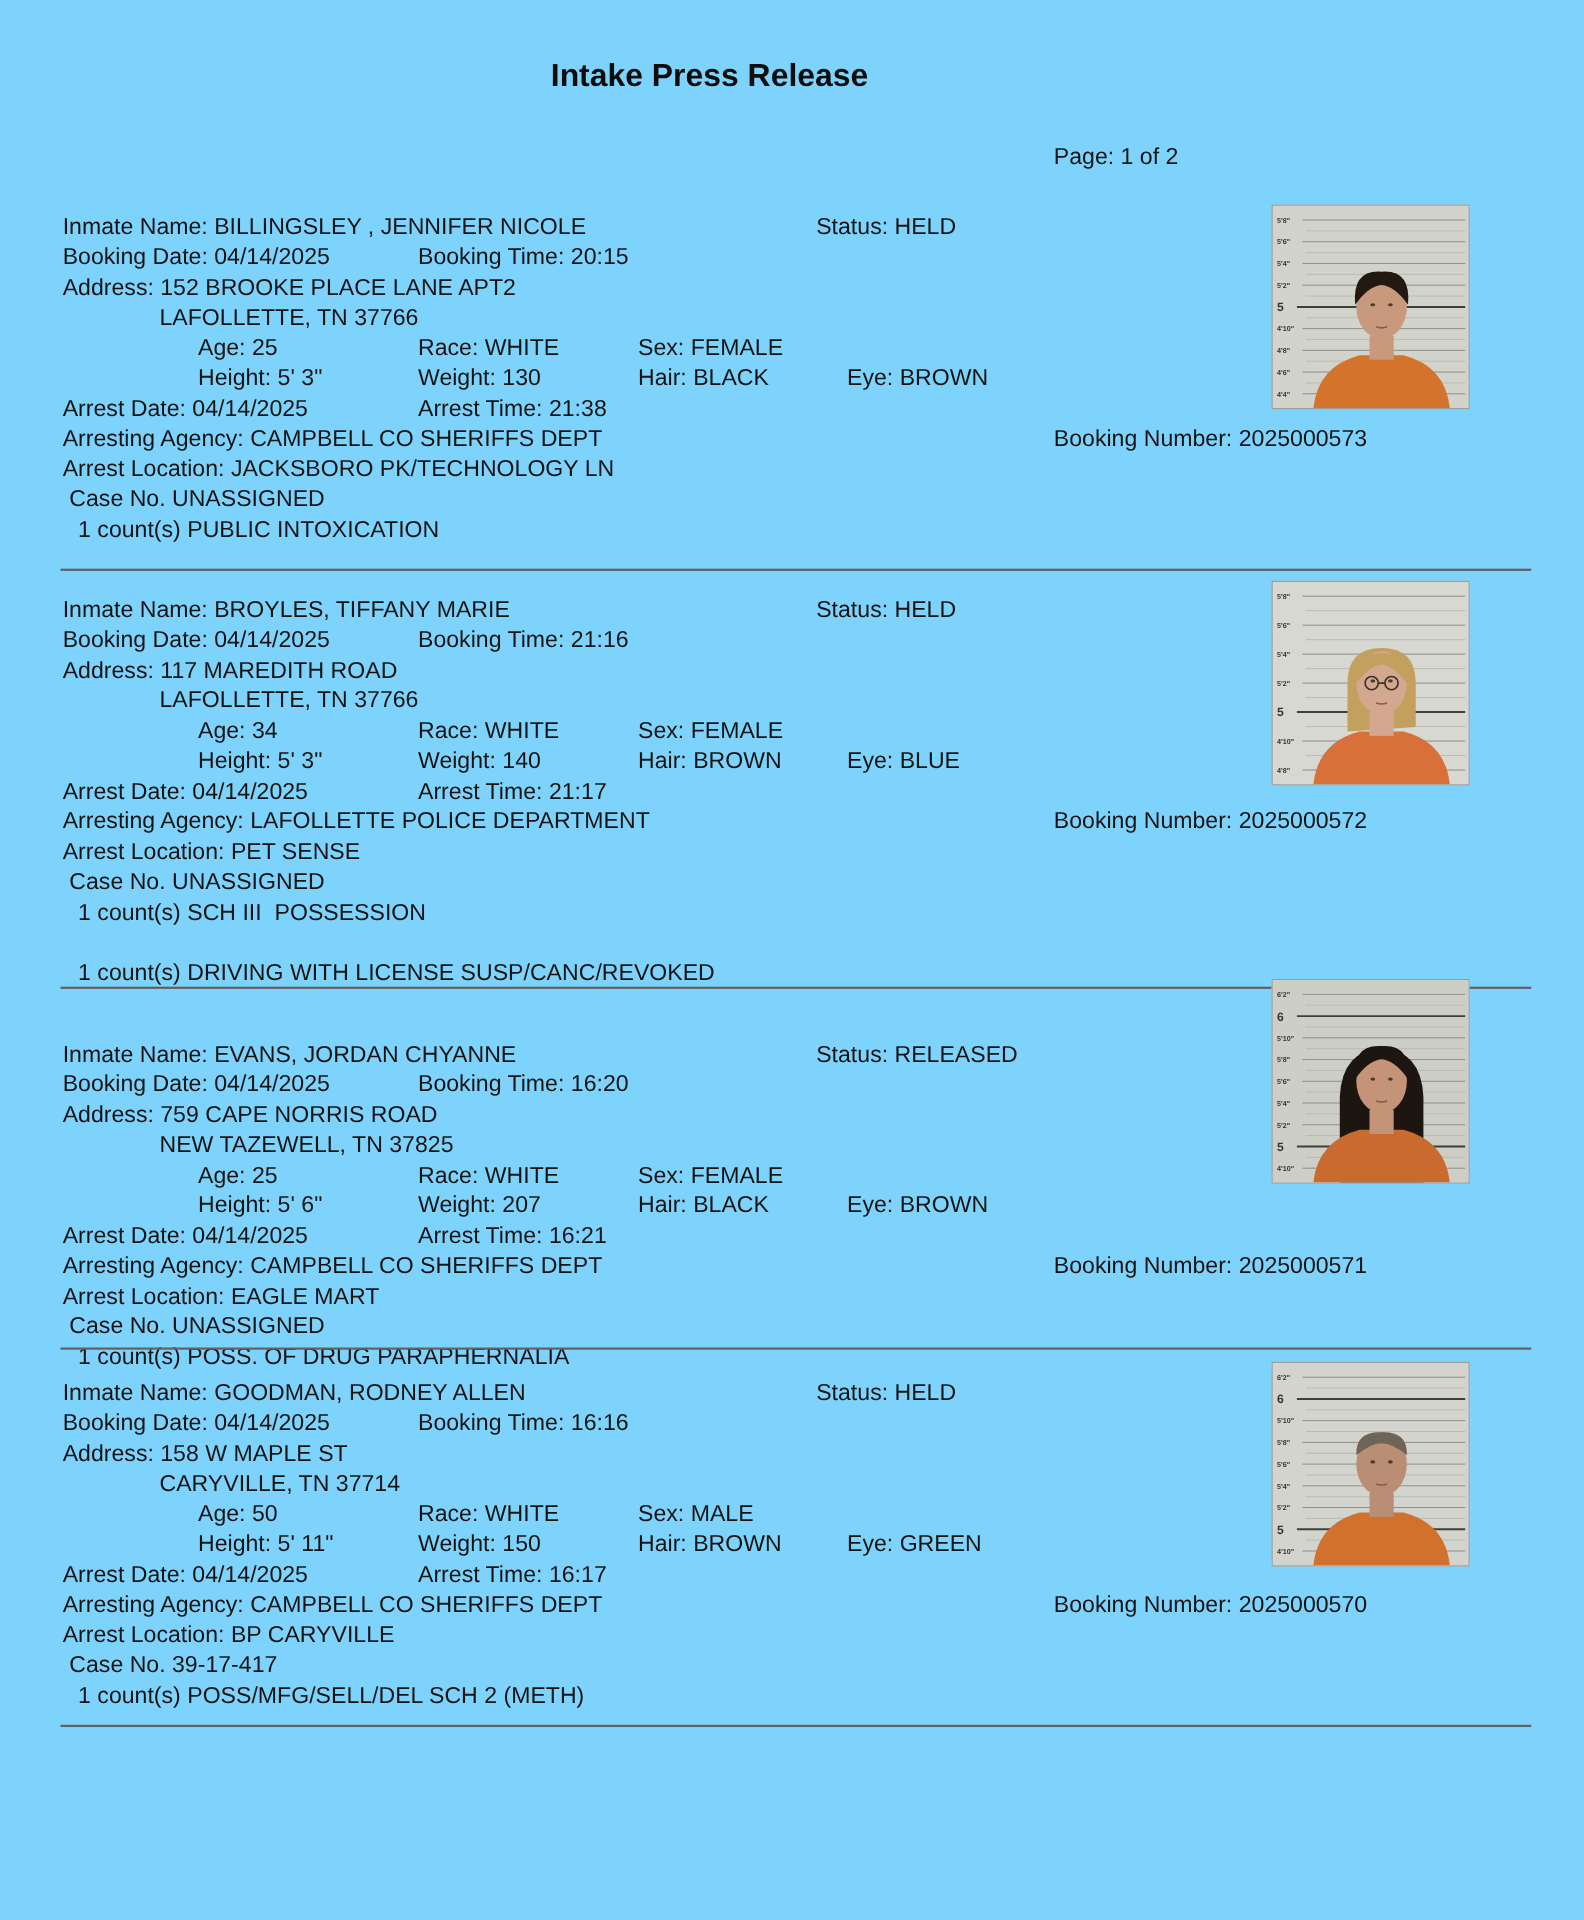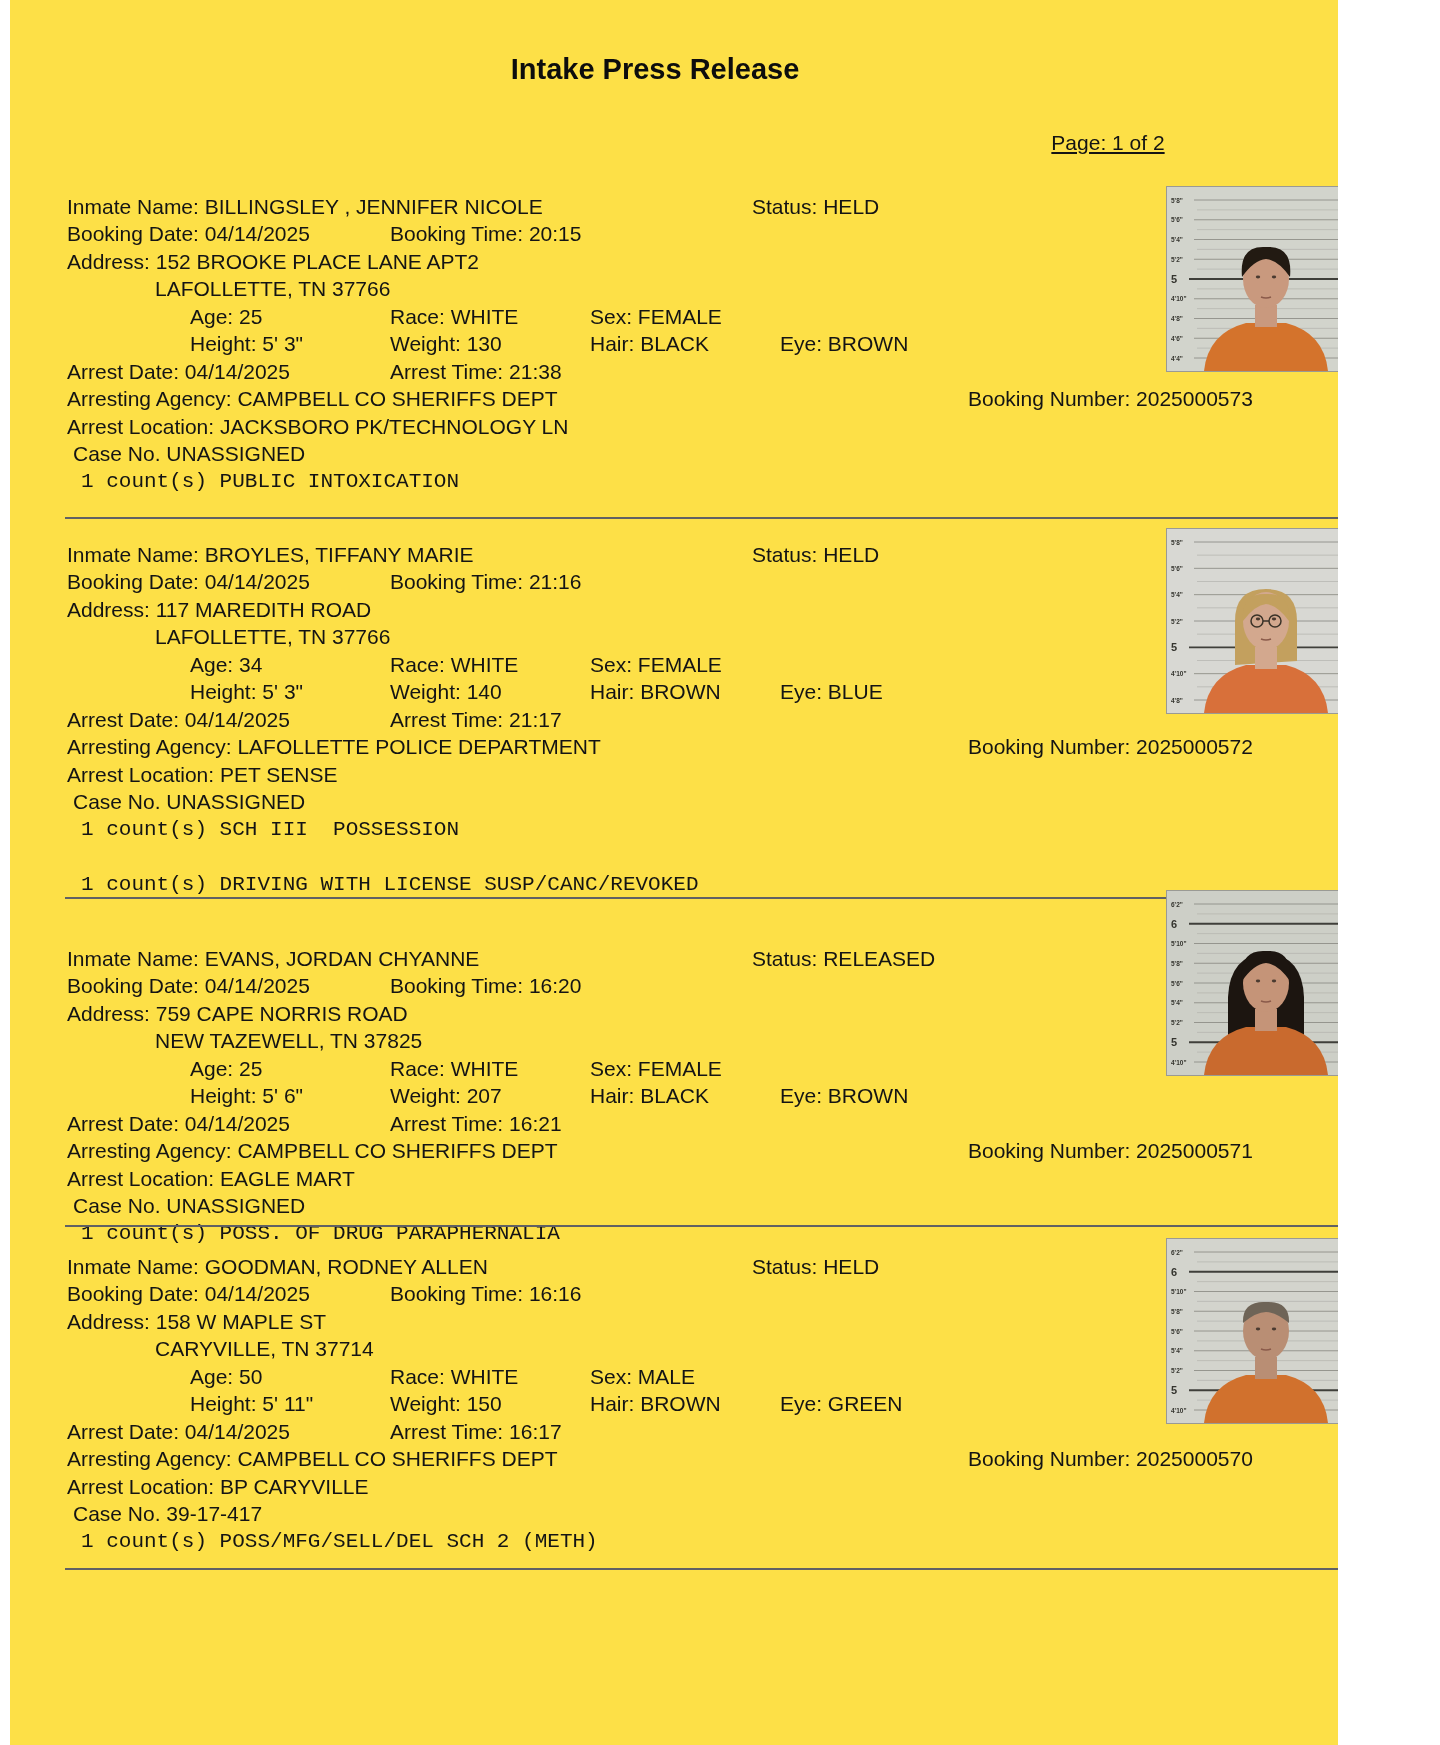--- a/index.html
+++ b/index.html
@@ -1,33 +1,33 @@
 <!DOCTYPE html>
 <html><head>
 <meta charset="utf-8">
 <style>
   html,body { margin:0; padding:0; background:#ffffff; }
   .page {
-    position:relative; width:1328px; height:1745px; background:#fde047;
-    font-family:"Liberation Sans", sans-serif; color:#141414; overflow:hidden;margin-left:10px;
+    position:relative; width:1440px; height:1745px; background:#7dd3fc;
+    font-family:"Liberation Sans", sans-serif; color:#141414; overflow:hidden;
   }
   .hdr { position:absolute; left:0; top:52px; width:1290px; text-align:center; }
   .hdr h1 { margin:0; font-size:29px; line-height:34px; font-weight:bold; color:#0d0d0d; }
-  .pageno { position:absolute; left:958px; top:131px; width:280px; text-align:center; font-size:21px;text-decoration:underline; }
+  .pageno { position:absolute; left:958px; top:131px; width:280px; text-align:left; font-size:21px; }
   .record { position:absolute; left:0; width:1440px; height:340px; }
   .f { position:absolute; font-size:21px; line-height:24px; white-space:pre; }
   .x0 { left:57px; }   
   .x1 { left:145px; }  
   .x2 { left:180px; }  
   .x3 { left:380px; }  
   .x4 { left:580px; }  
   .x5 { left:742px; }  
   .x6 { left:770px; }  
   .xc { left:63px; }   
-  .xg { left:71px;font-family:Liberation Mono, monospace; }   
+  .xg { left:71px; }   
   .bn { left:958px; width:280px; text-align:right; } 
   .t0{top:0}.t1{top:27px}.t2{top:55px}.t3{top:82px}.t4{top:110px}.t5{top:137px}
   .t6{top:165px}.t7{top:192px}.t8{top:220px}.t9{top:247px}.t10{top:275px}
   .t11{top:302px}.t12{top:330px}
   .divider { position:absolute; left:55px; width:1337px; height:2px; background:#616163; }
   .photo {
     position:absolute; left:1156px; width:178px; height:184px;
     border:1px solid #9a9a94; box-sizing:content-box; background:#d5d6d0;
   }
 </style>

